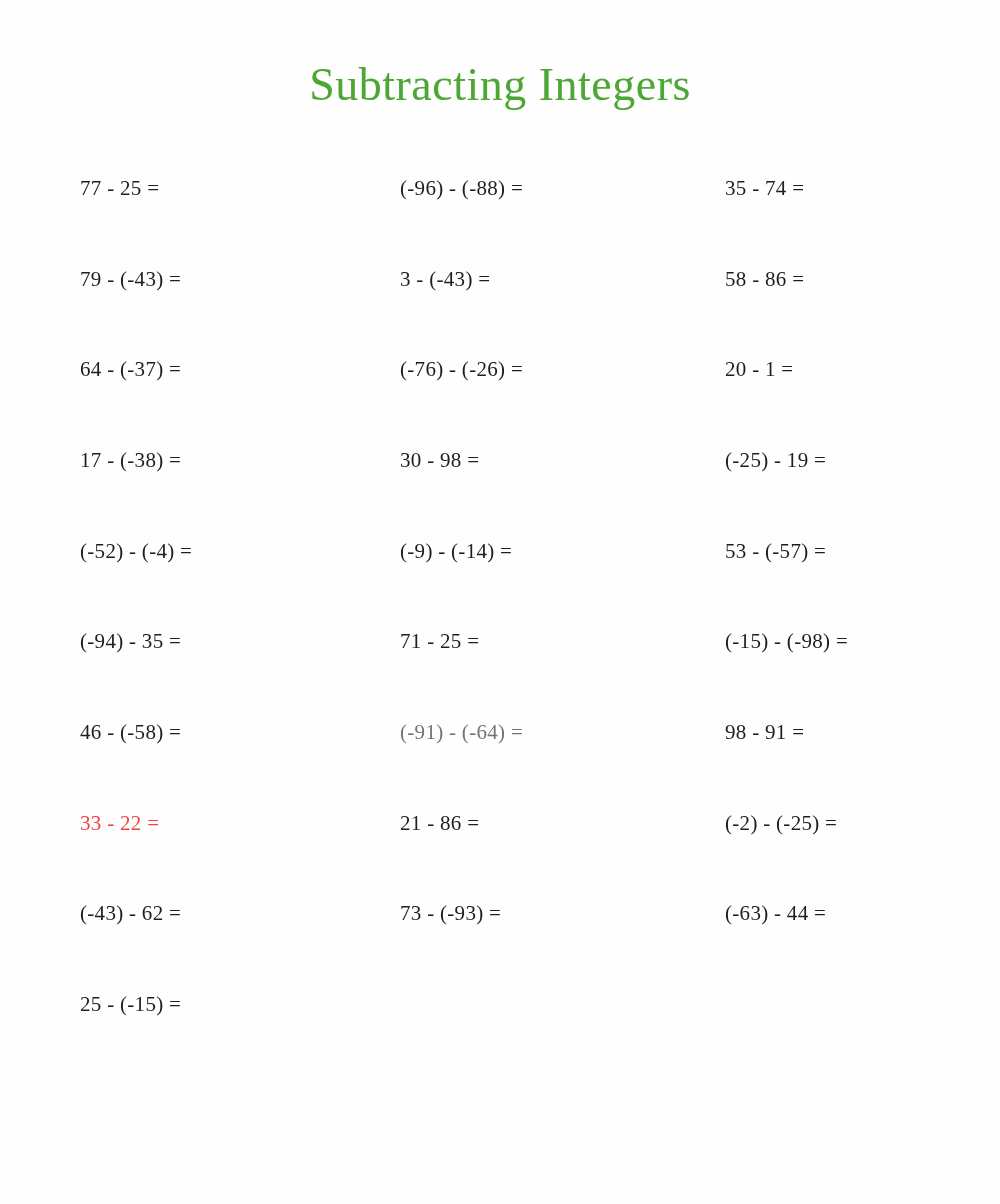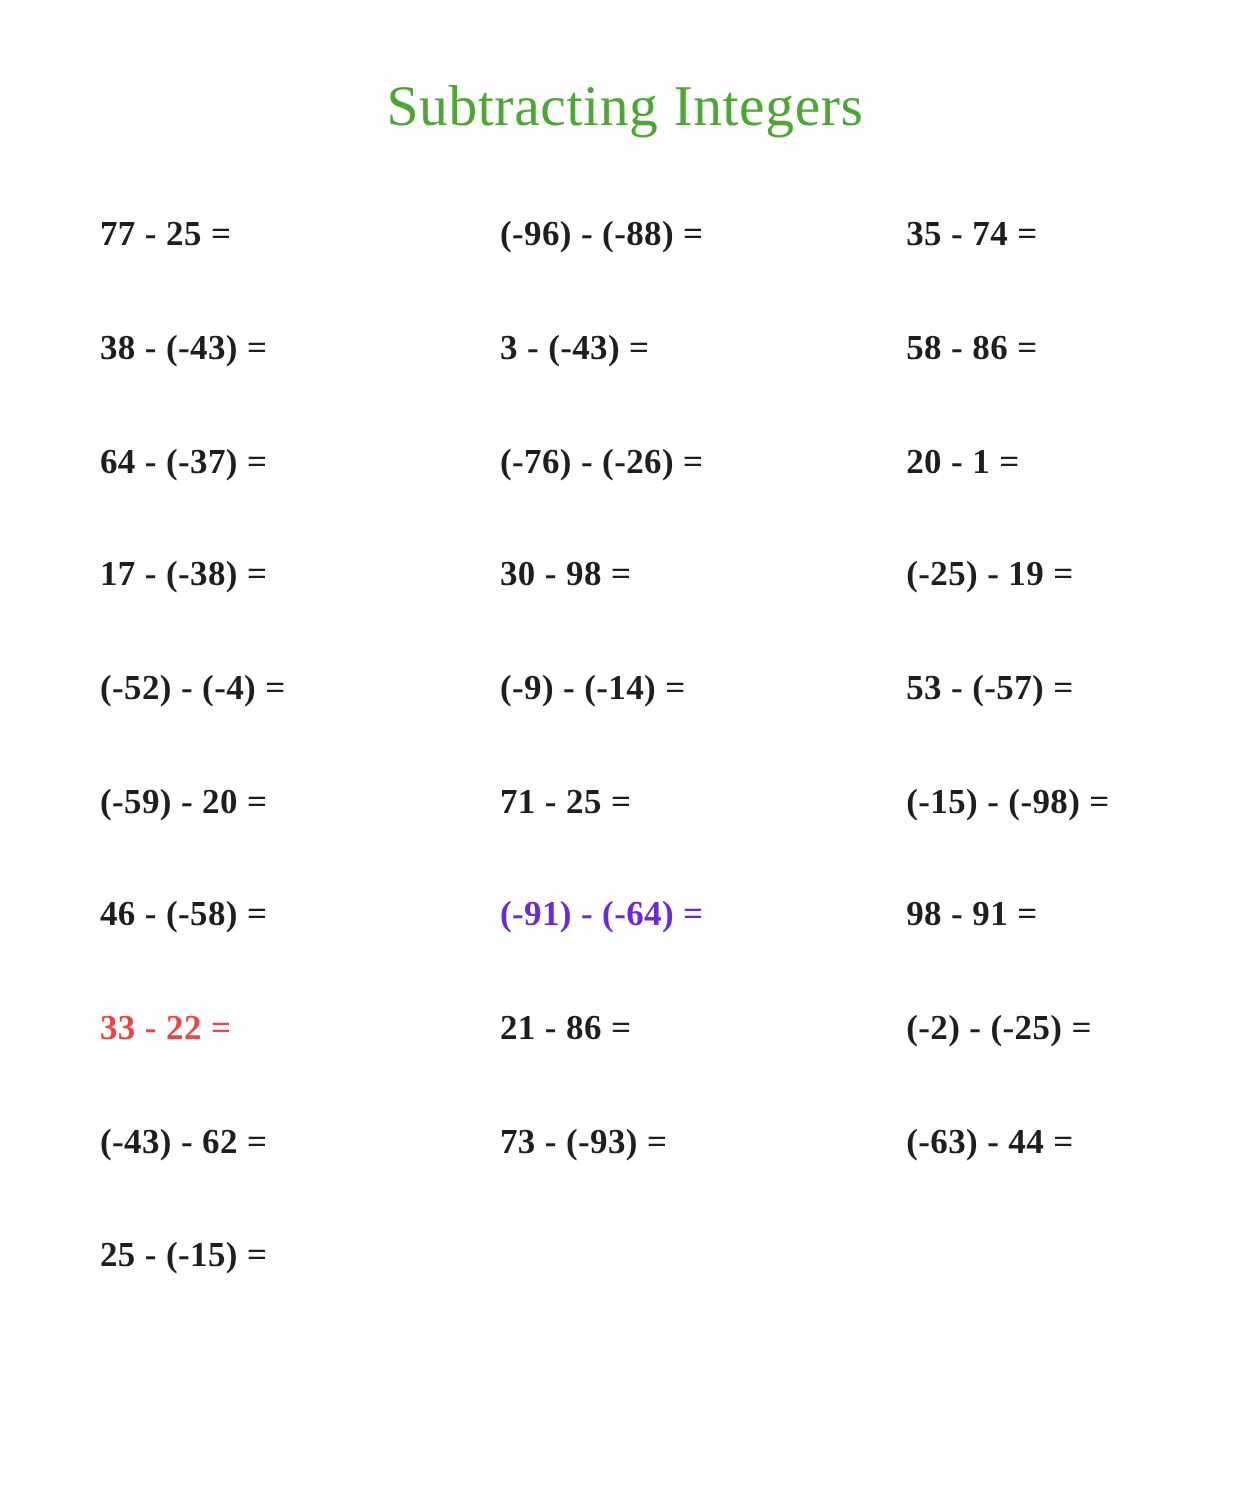--- a/index.html
+++ b/index.html
@@ -26,52 +26,51 @@
   .problems-grid {
     display: grid;
     grid-template-columns: 320px 325px 1fr;
     padding-left: 80px;
     margin-top: 32px;
   }
   .problem-cell {
     height: 90.7px;
     display: flex;
     align-items: center;
-    font-size: 28px;
+    font-size: 21px;
     letter-spacing: 0.3px;
     white-space: nowrap;
-    font-weight: bold;
   }
 </style>
 </head>
 <body>
 
 <div class="page" style="background: rgb(254, 254, 254);">
   <h1 class="title" style="color: rgb(76, 167, 52);">Subtracting Integers</h1>
   <div class="problems-grid">
       <div class="problem-cell" style="color: rgb(30, 30, 30);">77 - 25 =</div>
       <div class="problem-cell" style="color: rgb(30, 30, 30);">(-96) - (-88) =</div>
       <div class="problem-cell" style="color: rgb(30, 30, 30);">35 - 74 =</div>
-      <div class="problem-cell" style="color: rgb(30, 30, 30);">38 - (-43) =</div>
+      <div class="problem-cell" style="color: rgb(30, 30, 30);">79 - (-43) =</div>
       <div class="problem-cell" style="color: rgb(30, 30, 30);">3 - (-43) =</div>
       <div class="problem-cell" style="color: rgb(30, 30, 30);">58 - 86 =</div>
       <div class="problem-cell" style="color: rgb(30, 30, 30);">64 - (-37) =</div>
       <div class="problem-cell" style="color: rgb(30, 30, 30);">(-76) - (-26) =</div>
       <div class="problem-cell" style="color: rgb(30, 30, 30);">20 - 1 =</div>
       <div class="problem-cell" style="color: rgb(30, 30, 30);">17 - (-38) =</div>
       <div class="problem-cell" style="color: rgb(30, 30, 30);">30 - 98 =</div>
       <div class="problem-cell" style="color: rgb(30, 30, 30);">(-25) - 19 =</div>
       <div class="problem-cell" style="color: rgb(30, 30, 30);">(-52) - (-4) =</div>
       <div class="problem-cell" style="color: rgb(30, 30, 30);">(-9) - (-14) =</div>
       <div class="problem-cell" style="color: rgb(30, 30, 30);">53 - (-57) =</div>
-      <div class="problem-cell" style="color: rgb(30, 30, 30);">(-59) - 20 =</div>
+      <div class="problem-cell" style="color: rgb(30, 30, 30);">(-94) - 35 =</div>
       <div class="problem-cell" style="color: rgb(30, 30, 30);">71 - 25 =</div>
       <div class="problem-cell" style="color: rgb(30, 30, 30);">(-15) - (-98) =</div>
       <div class="problem-cell" style="color: rgb(30, 30, 30);">46 - (-58) =</div>
-      <div class="problem-cell" style="color: #6d28d9;">(-91) - (-64) =</div>
+      <div class="problem-cell" style="color: #737373;">(-91) - (-64) =</div>
       <div class="problem-cell" style="color: rgb(30, 30, 30);">98 - 91 =</div>
       <div class="problem-cell" style="color: #ef4444;">33 - 22 =</div>
       <div class="problem-cell" style="color: rgb(30, 30, 30);">21 - 86 =</div>
       <div class="problem-cell" style="color: rgb(30, 30, 30);">(-2) - (-25) =</div>
       <div class="problem-cell" style="color: rgb(30, 30, 30);">(-43) - 62 =</div>
       <div class="problem-cell" style="color: rgb(30, 30, 30);">73 - (-93) =</div>
       <div class="problem-cell" style="color: rgb(30, 30, 30);">(-63) - 44 =</div>
       <div class="problem-cell" style="color: rgb(30, 30, 30);">25 - (-15) =</div>
     </div>
 </div>

